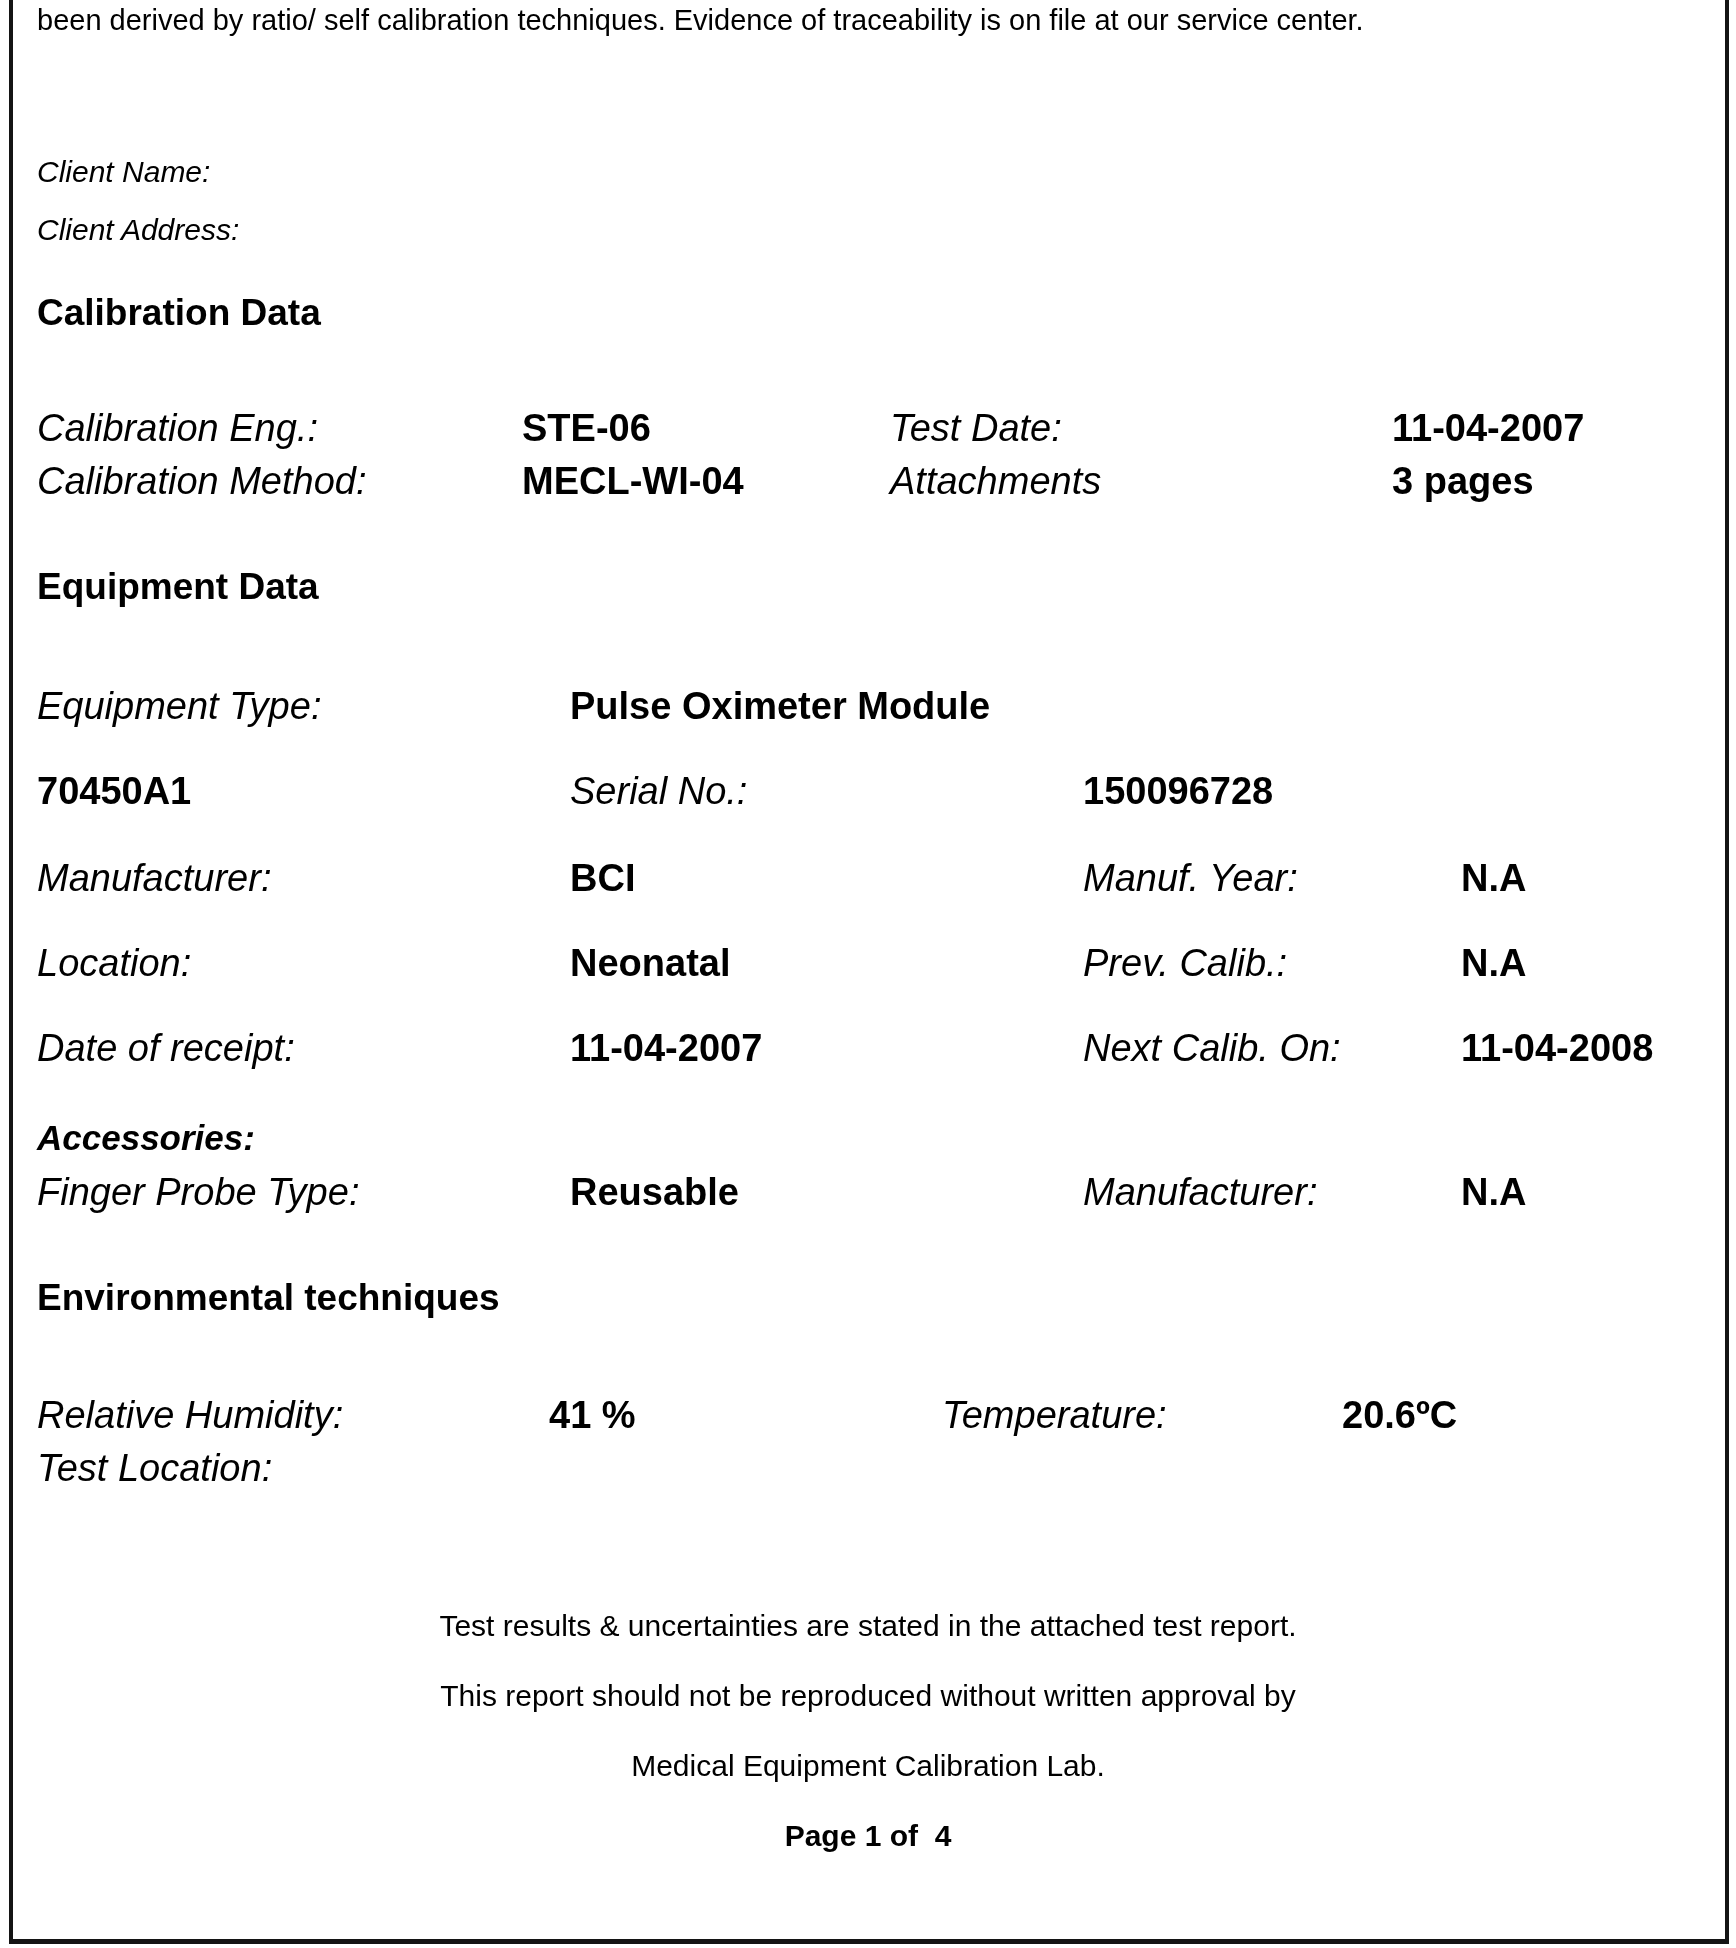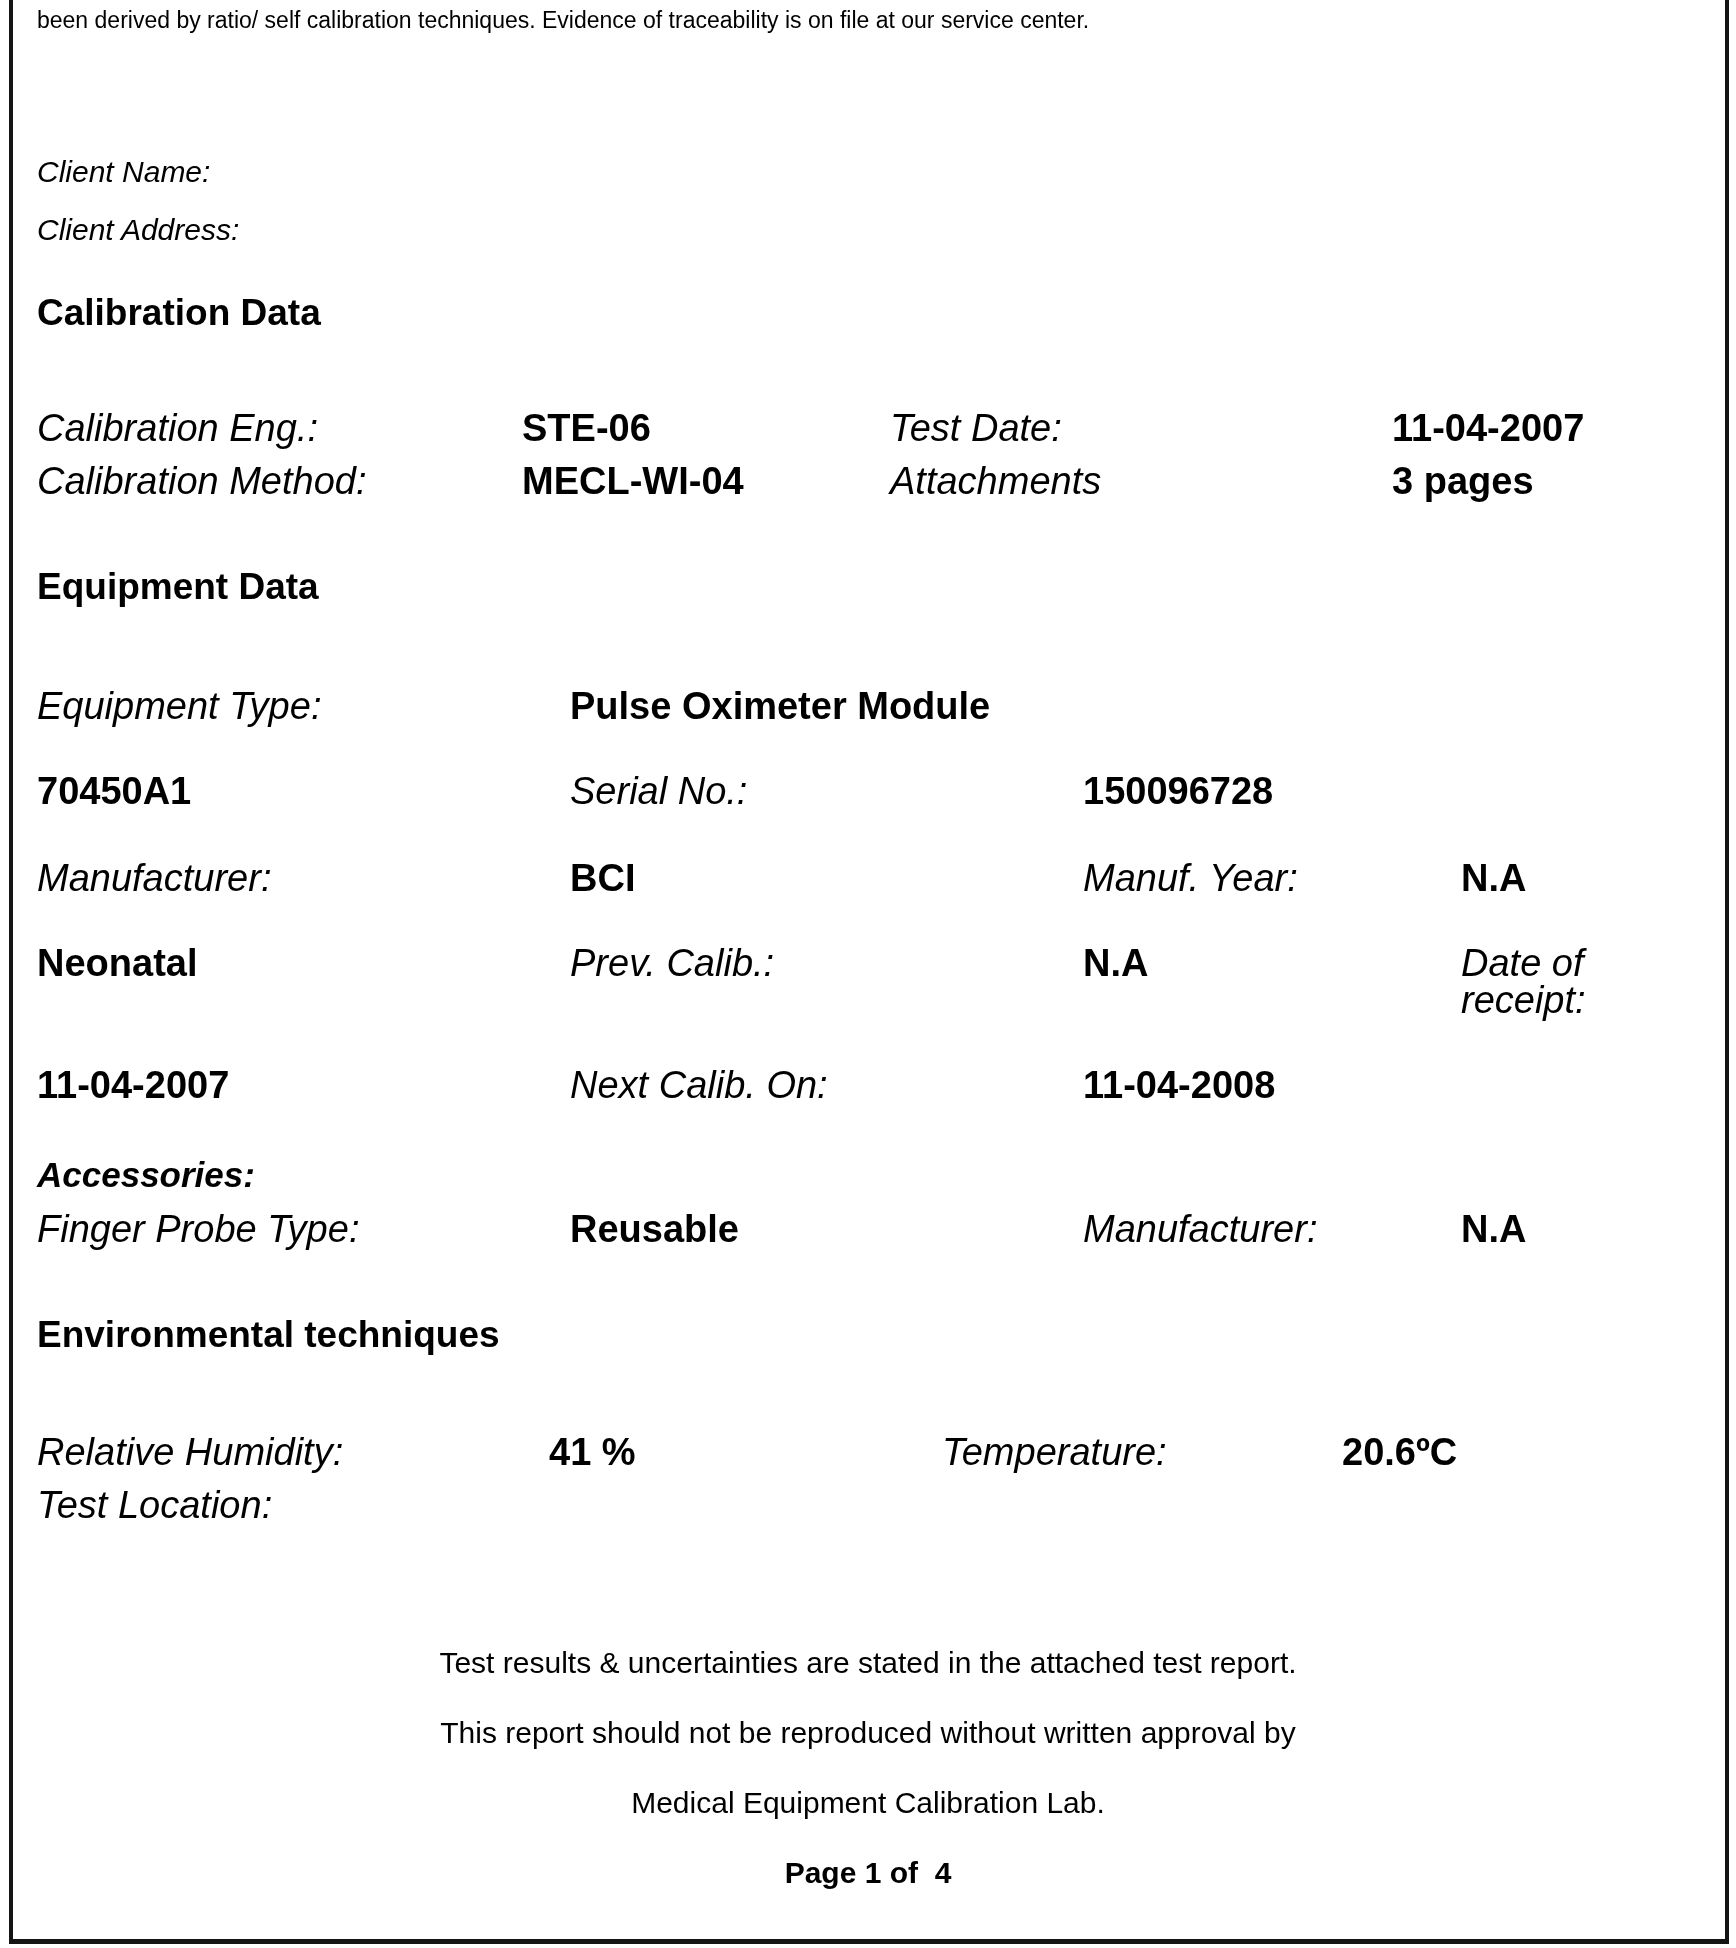--- a/index.html
+++ b/index.html
@@ -10,21 +10,21 @@
   }
   .page {
     box-sizing: border-box;
     margin-left: 9px; margin-right: 7px;
     height: 1944px;
     border-left: 4px solid #141414;
     border-right: 4px solid #141414;
     border-bottom: 5px solid #141414;
     padding: 2px 26px 0 24px;
   }
-  .toptext { font-size: 23px; line-height: 36px; margin: 0; }
+  .toptext { font-size: 29px; line-height: 36px; margin: 0; }
   .client { margin-top: 116px; }
   .client p { font-style: italic; font-size: 30px; line-height: 36px; margin: 0 0 22px 0; }
   h1 {
     font-size: 37px; line-height: 50px; font-weight: 700;
     margin: 0;
   }
   .h-cal { margin-top: 40px; margin-bottom: 72px; }
   .h-equ { margin-top: 62px; margin-bottom: 76px; }
   .h-env { margin-top: 62px; margin-bottom: 74px; }
   .grid { display: grid; font-size: 38px; line-height: 37px; row-gap: 16px; }
@@ -81,20 +81,21 @@
     <span class="lbl">Serial No.:</span>
     <span class="val">150096728</span>
   </div>
 
   <div class="grid g-equ blk-b">
     <span class="lbl">Manufacturer:</span>
     <span class="val">BCI</span>
     <span class="lbl">Manuf. Year:</span>
     <span class="val">N.A</span>
 
+    <span class="lbl">Location:</span>
     <span class="val">Neonatal</span>
     <span class="lbl">Prev. Calib.:</span>
     <span class="val">N.A</span>
 
     <span class="lbl">Date of receipt:</span>
     <span class="val">11-04-2007</span>
     <span class="lbl">Next Calib. On:</span>
     <span class="val">11-04-2008</span>
   </div>
 

